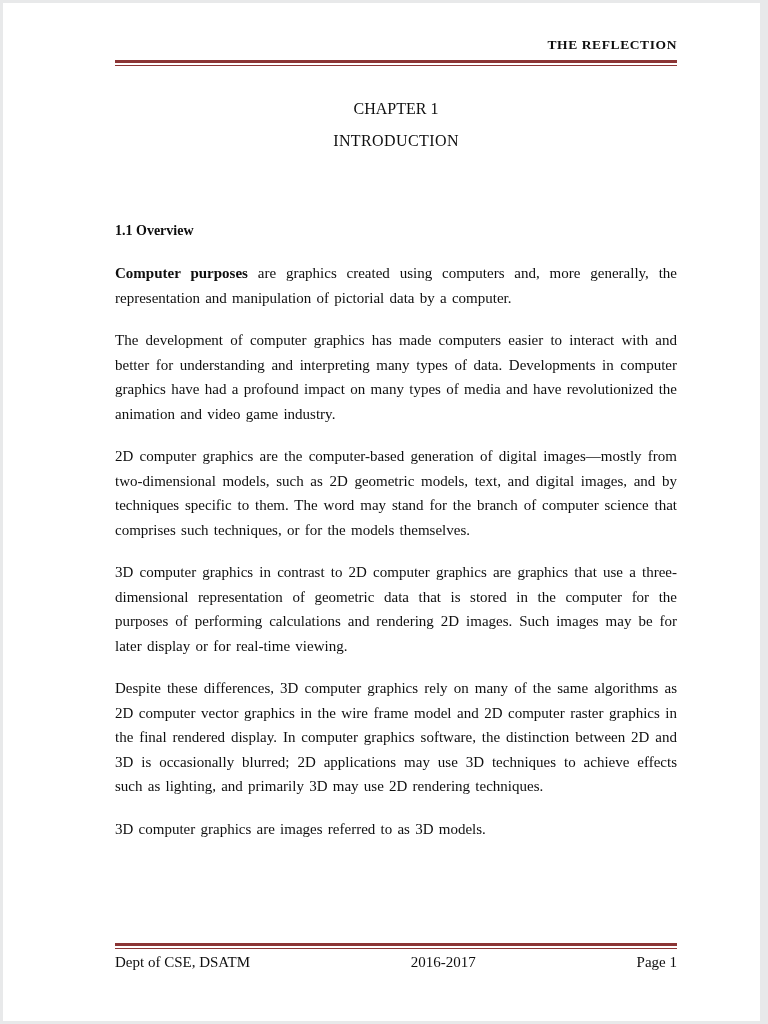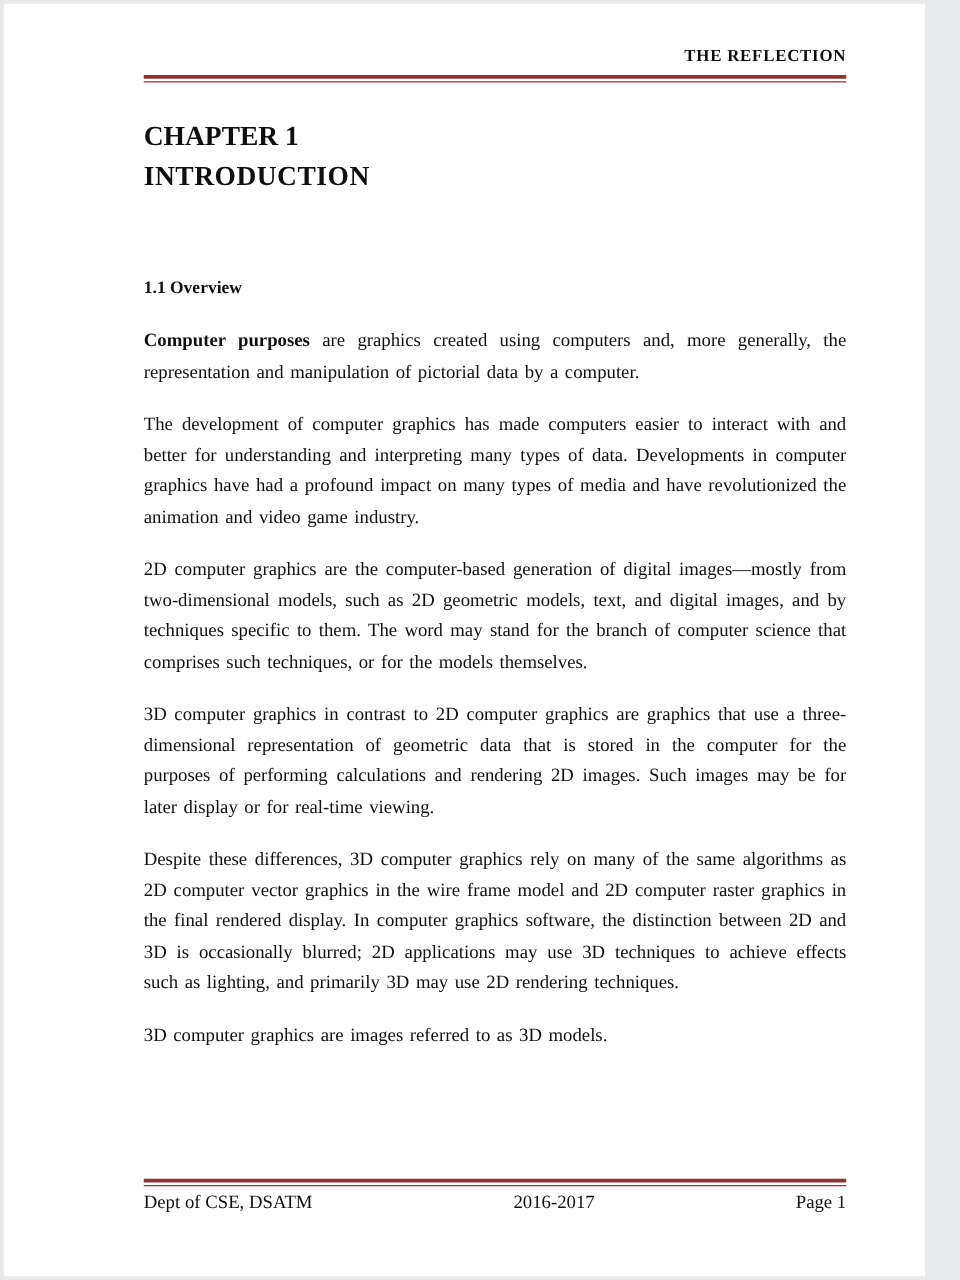--- a/index.html
+++ b/index.html
@@ -6,20 +6,21 @@
     margin: 0;
     padding: 0;
     background: #e8e9ea;
   }
   .viewport {
     position: relative;
     width: 740px;
     height: 1024px;
     background: #e8e9ea;
     overflow: hidden;
+    padding-left: 20px;
   }
   .page {
     position: absolute;
     left: 3px;
     top: 3px;
     width: 762px;
     height: 1018px;
     background: #ffffff;
     font-family: "Liberation Serif", serif;
     color: #0f0f0f;
@@ -37,22 +38,23 @@
     letter-spacing: 0.6px;
     padding-bottom: 7px;
   }
   .rule {
     height: 2px;
     border-top: 3.5px solid var(--rule-color, #8b3535);
     border-bottom: 1.2px solid var(--rule-color, #8b3535);
   }
   .chapter-block {
     margin-top: 27px;
-    font-weight: bold;
-    font-size: 22px;
+    text-align: center;
+    font-weight: normal;
+    font-size: 16px;
   }
   .chapter-line {
     line-height: 32px;
   }
   .chapter-line.sub {
     letter-spacing: 0.4px;
   }
   .section-heading {
     margin-top: 62px;
     font-weight: bold;

